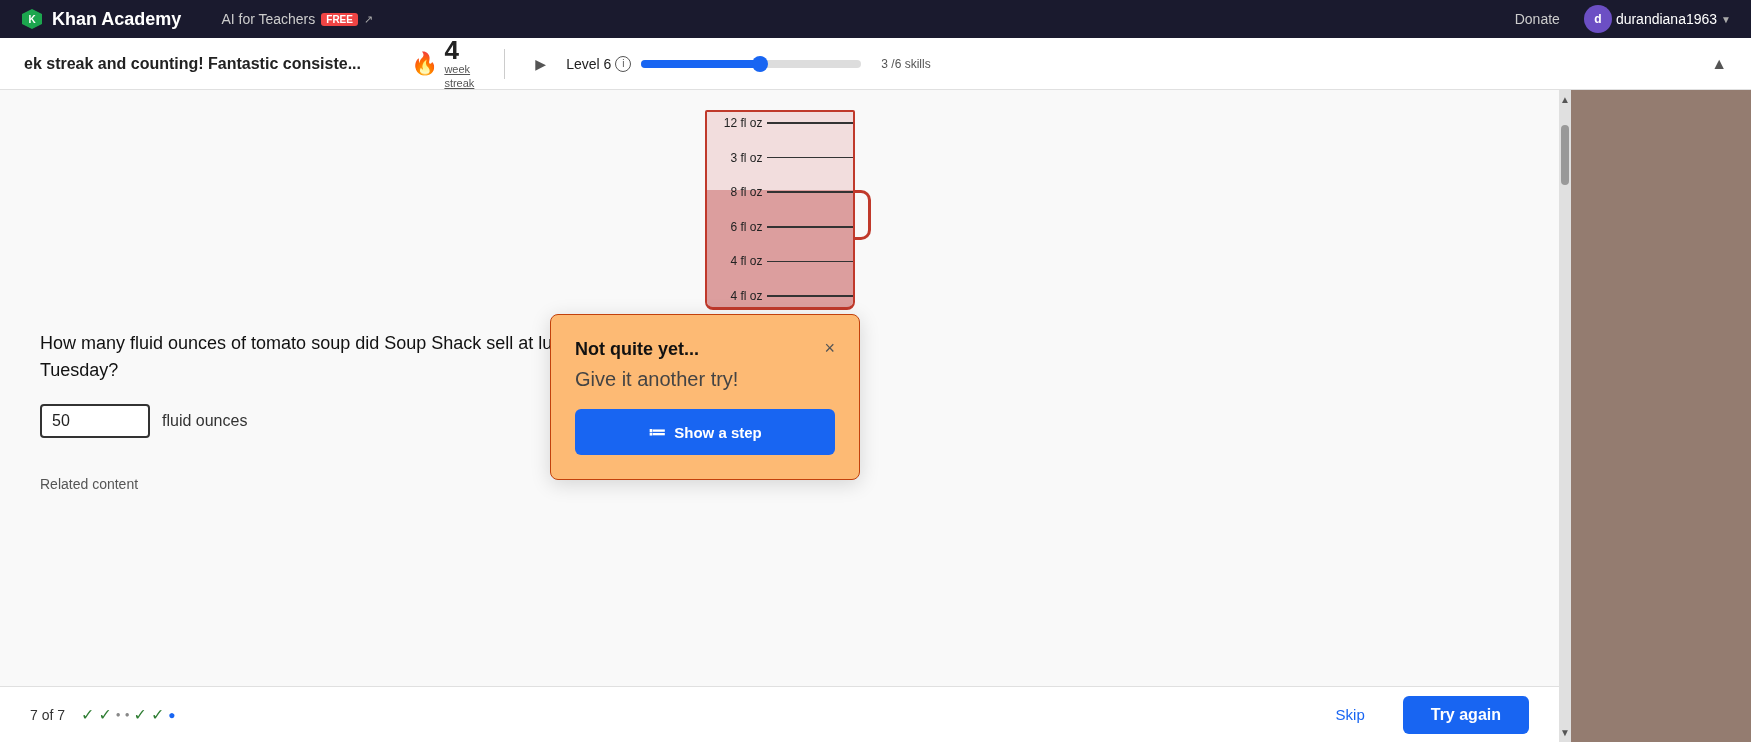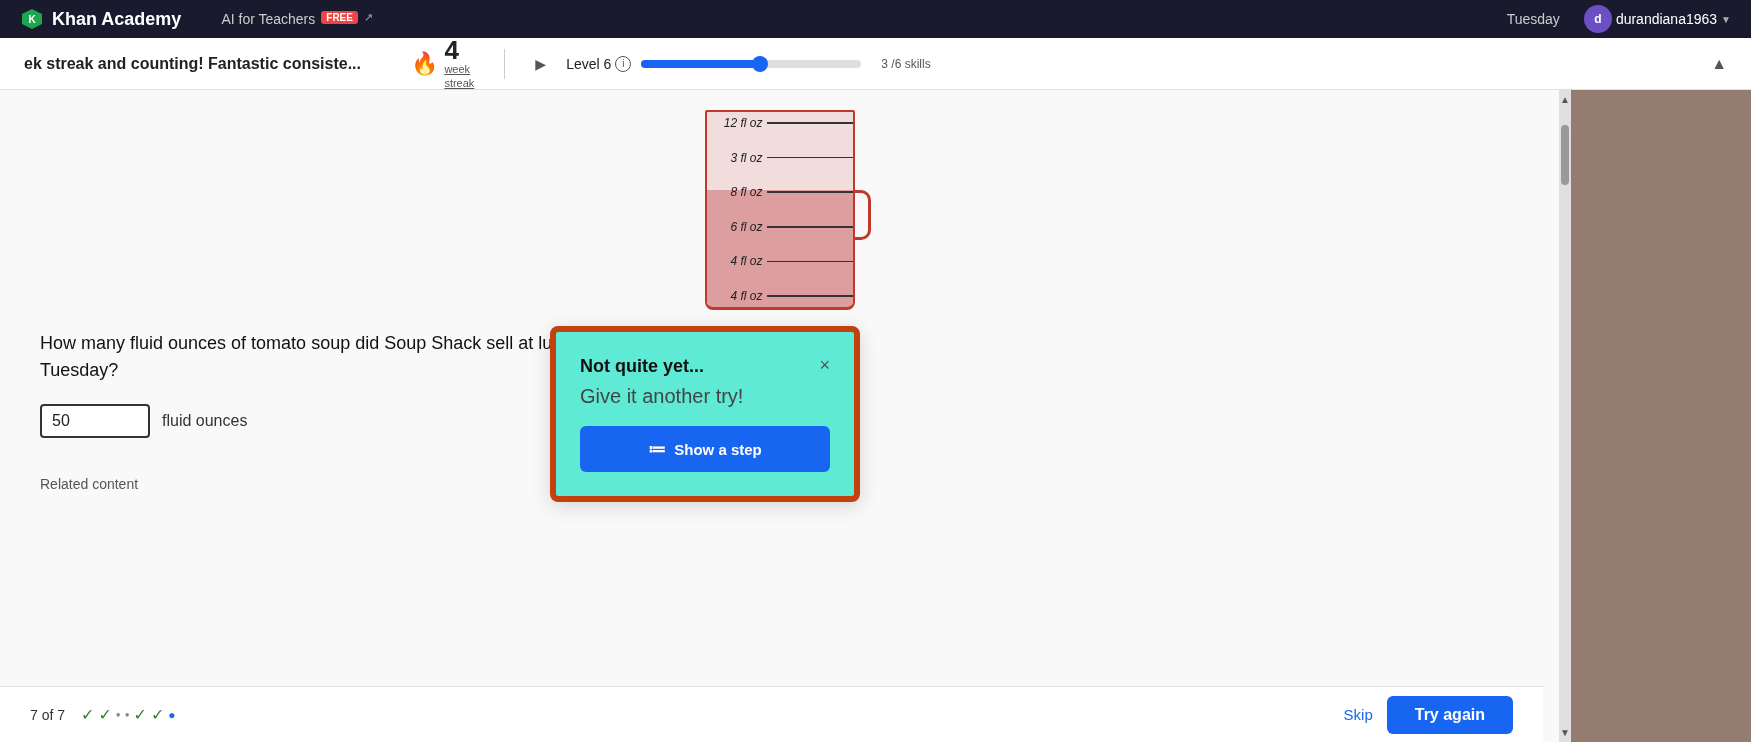--- a/index.html
+++ b/index.html
@@ -39,21 +39,21 @@
       display: flex;
       align-items: center;
       gap: 24px;
       flex: 1;
     }
     .nav-link {
       color: #ccc;
       font-size: 14px;
       cursor: pointer;
       display: flex;
-      align-items: flex-start;
+      align-items: center;
       gap: 6px;
     }
     .nav-link .free-badge {
       background: #ef4444;
       color: white;
       font-size: 10px;
       font-weight: bold;
       padding: 1px 5px;
       border-radius: 3px;
     }
@@ -199,21 +199,20 @@
       padding: 20px 40px;
       overflow-y: auto;
       position: relative;
     }
 
     
     .measuring-cup-area {
       display: flex;
       justify-content: center;
       margin-bottom: 20px;
-      font-style: italic;
     }
     .measuring-cup {
       position: relative;
       width: 160px;
     }
     .cup-body {
       background: rgba(200, 60, 60, 0.15);
       border: 2.5px solid #c0392b;
       border-bottom: 3px solid #c0392b;
       border-radius: 2px 2px 8px 8px;
@@ -307,21 +306,21 @@
       font-size: 14px;
       color: #555;
       margin-top: 10px;
     }
 
     
     .bottom-bar {
       position: absolute;
       bottom: 0;
       left: 0;
-      right: 16px;
+      right: 0;
       height: 56px;
       background: #fff;
       border-top: 1px solid #e0e0e0;
       display: flex;
       align-items: center;
       padding: 0 30px;
       gap: 16px;
     }
     .progress-indicator {
       font-size: 14px;
@@ -353,20 +352,21 @@
     }
     .try-again-btn {
       background: #1865f2;
       color: white;
       border: none;
       border-radius: 6px;
       padding: 10px 28px;
       font-size: 16px;
       font-weight: 600;
       cursor: pointer;
+      margin-left: 24px;
     }
 
     
     .right-scrollbar {
       width: 12px;
       background: #e0e0e0;
       display: flex;
       flex-direction: column;
       align-items: center;
       padding: 4px 0;
@@ -376,24 +376,24 @@
       width: 8px;
       height: 60px;
       background: #999;
       border-radius: 4px;
       margin-top: 20px;
     }
 
     
     .popup-overlay {
       position: absolute;
-      top: 236px;
+      top: 224px;
       left: 550px;
-      background: #5eead4;
-      border: 6px solid #c2410c;
+      background: #fdba74;
+      border: 1px solid #c2410c;
       border-radius: 8px;
       box-shadow: 0 4px 20px rgba(0,0,0,0.15);
       padding: 24px;
       width: 310px;
       z-index: 100;
     }
     .popup-header {
       display: flex;
       align-items: flex-start;
       justify-content: space-between;
@@ -453,21 +453,21 @@
     </svg>
     <span>Khan Academy</span>
   </div>
   <div class="nav-links">
     <div class="nav-link">
       <span>AI for Teachers</span>
       <span class="free-badge">FREE</span>
       <span style="font-size:11px;color:#aaa;">↗</span>
     </div>
     <div class="nav-spacer"></div>
-    <div class="nav-donate">Tuesday</div>
+    <div class="nav-donate">Donate</div>
     <div class="nav-user">
       <div class="nav-user-avatar">d</div>
       <span>durandiana1963</span>
       <span style="font-size:10px;color:#aaa;">▼</span>
     </div>
   </div>
 </nav>
 
 <div class="streak-bar">
   <span class="streak-text">ek streak and counting! Fantastic consiste...</span>

